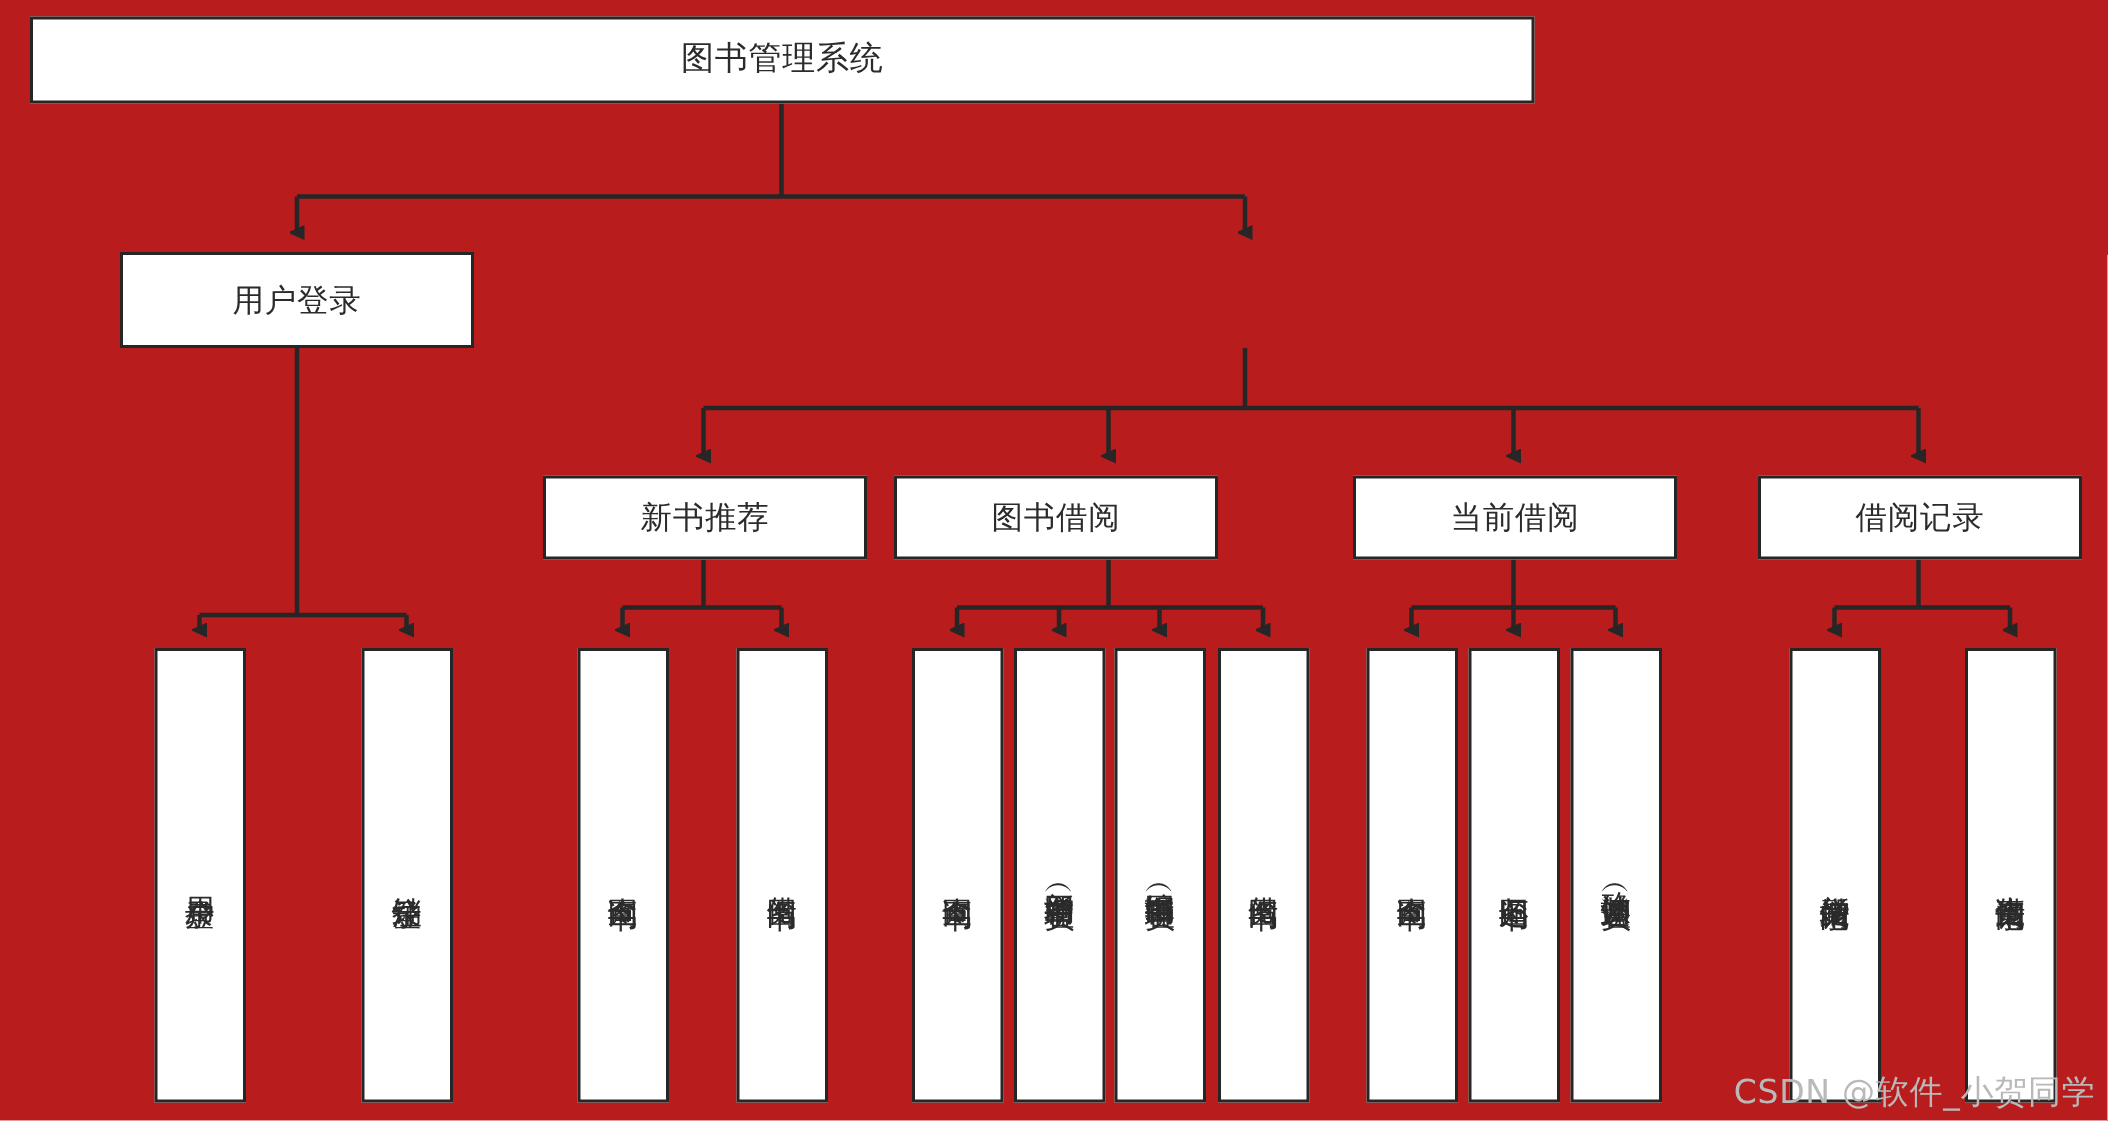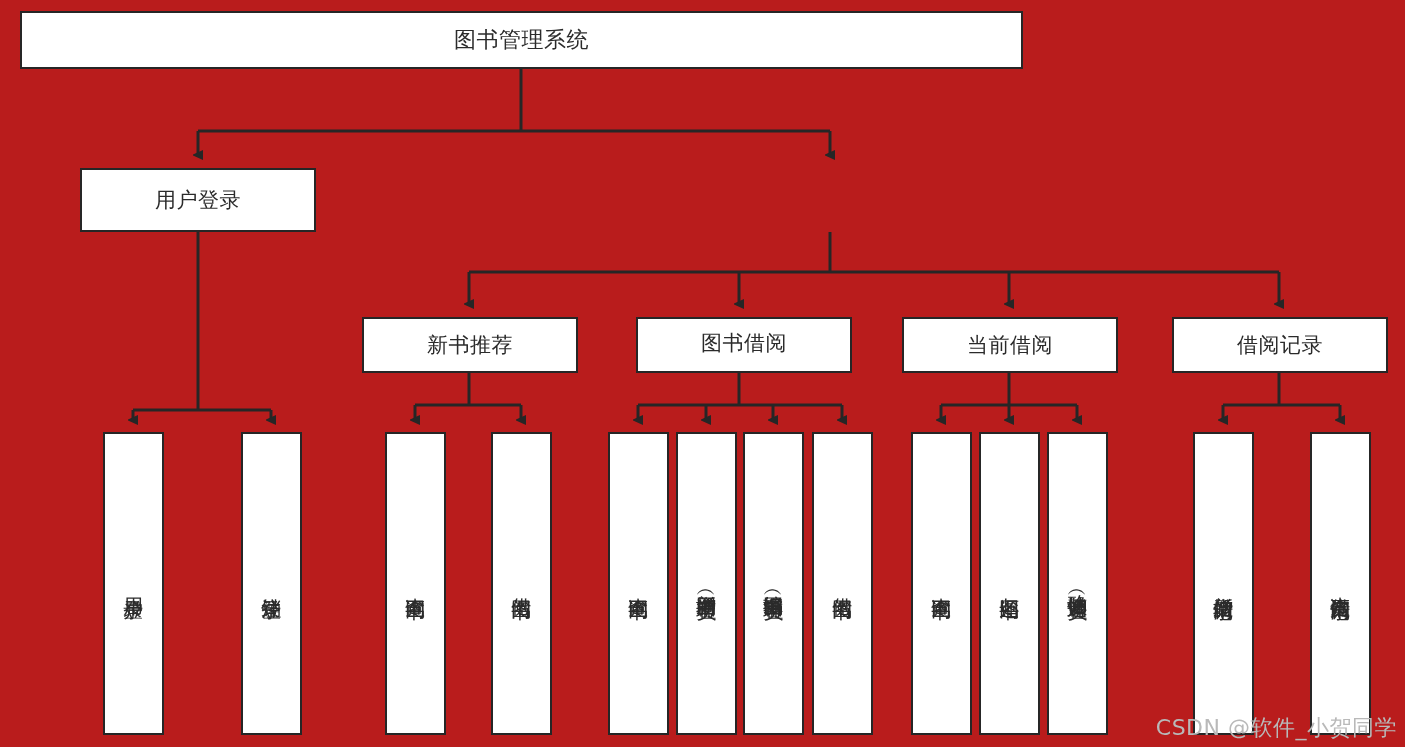--- a/index.html
+++ b/index.html
@@ -129,21 +129,21 @@
     <span class="node-label">图书管理系统</span>
   </div>
 
   <div class="node level2" style="left:80px; top:168px; width:236px; height:64px;">
     <span class="node-label">用户登录</span>
   </div>
 
   <div class="node level3" style="left:362px; top:317px; width:216px; height:56px;">
     <span class="node-label">新书推荐</span>
   </div>
-  <div class="node level3" style="left:636px; top:317px; width:216px; height:56px;font-family:Liberation Mono, monospace;">
+  <div class="node level3" style="left:596px; top:317px; width:216px; height:56px;">
     <span class="node-label">图书借阅</span>
   </div>
   <div class="node level3" style="left:1172px; top:317px; width:216px; height:56px;">
     <span class="node-label">借阅记录</span>
   </div>
   <div class="node level3" style="left:902px; top:317px; width:216px; height:56px;">
     <span class="node-label">当前借阅</span>
   </div>
 
   <div class="node vertical" style="left:103px; top:432px; width:61px; height:303px;">

